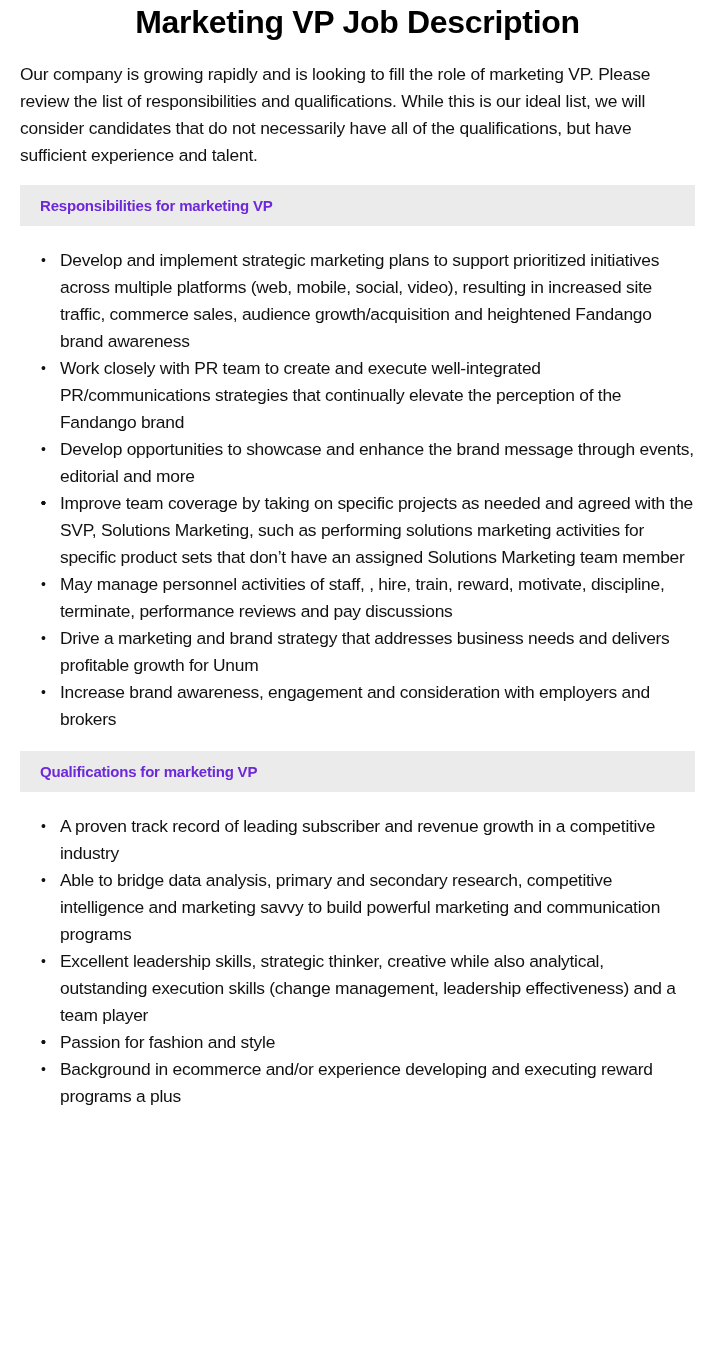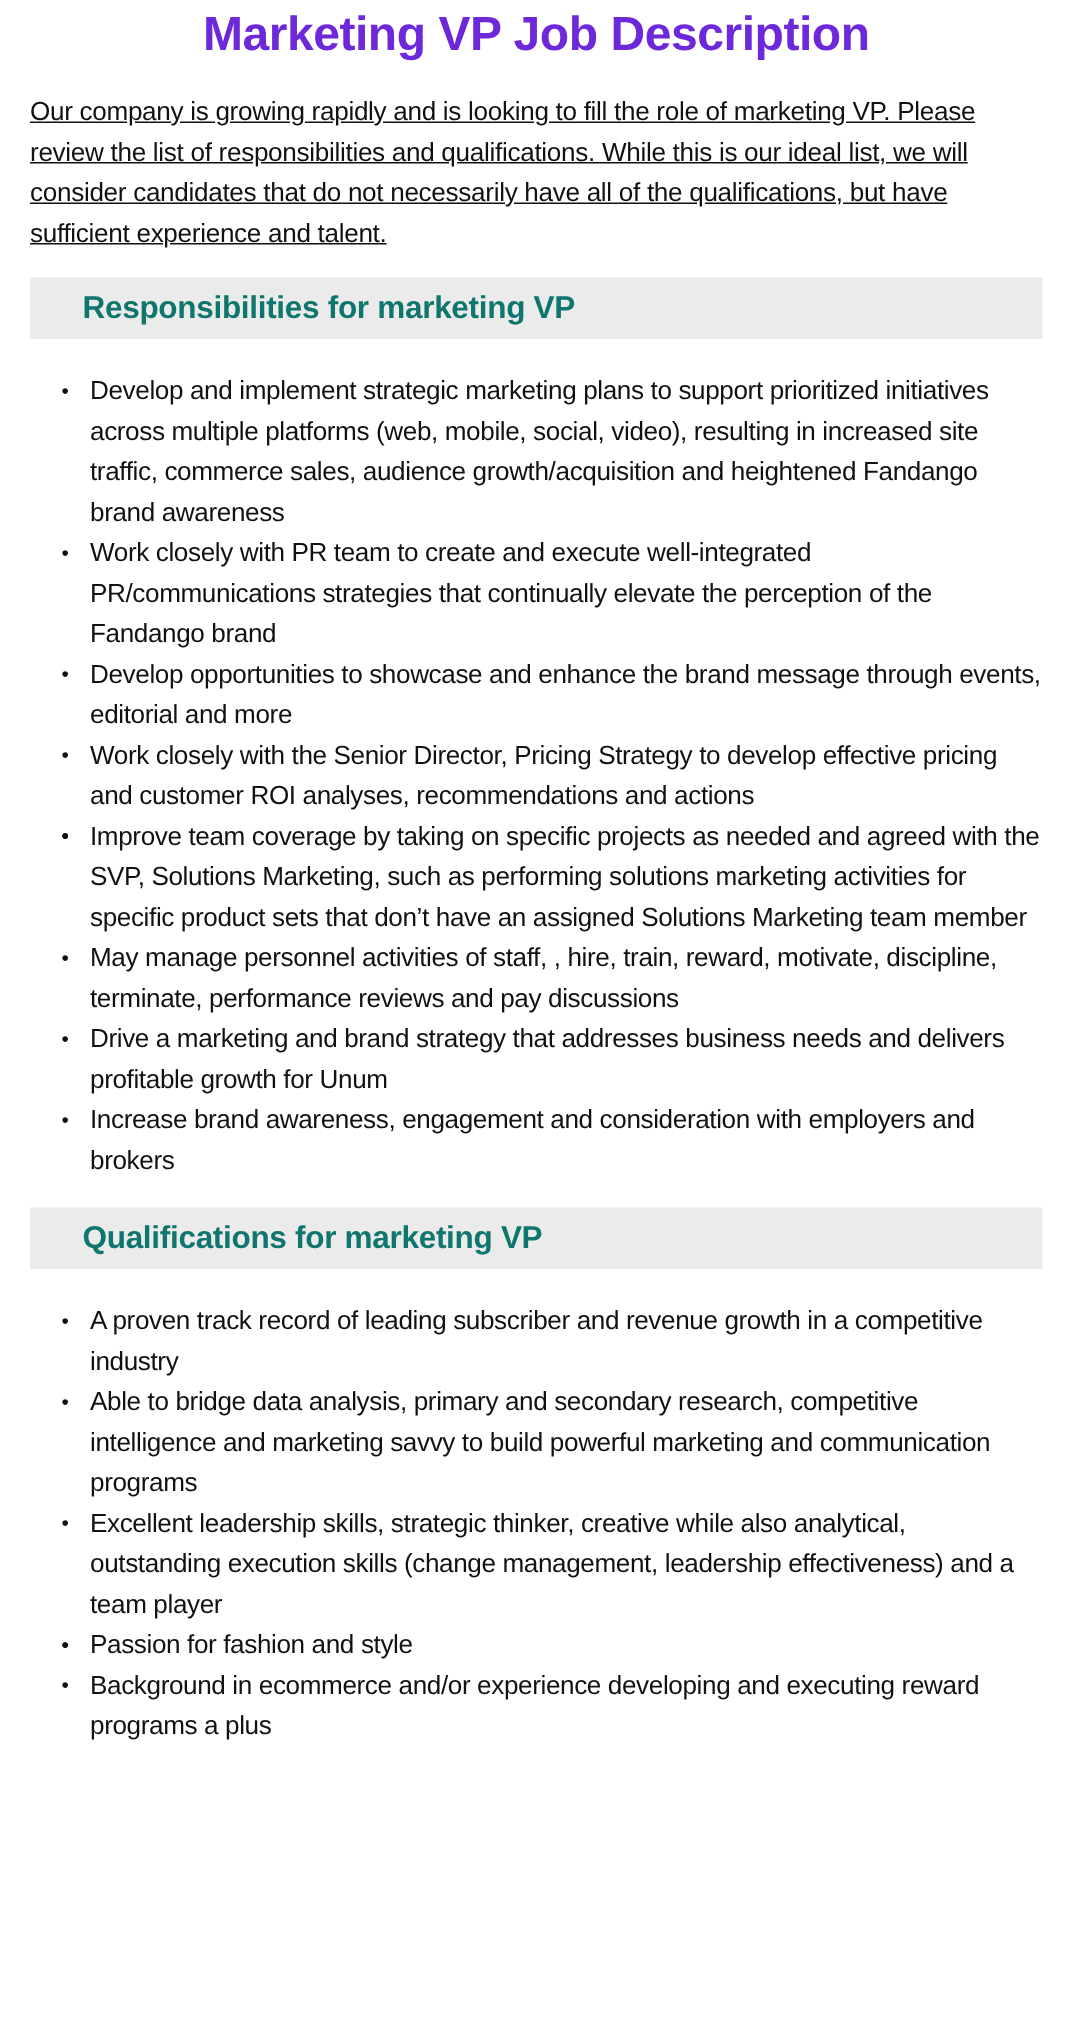--- a/index.html
+++ b/index.html
@@ -10,39 +10,38 @@
     }
     .page { padding: 0 25px 0 20px; }
     h1 {
       margin: 0;
       padding-top: 2px;
       height: 42px;
       line-height: 40px;
       text-align: center;
       font-size: 32px;
       font-weight: bold;
-      color: #6d28d9;
+      color: #000000;
       letter-spacing: -0.3px;
     }
     .intro {
       margin: 17px 0 0 0;
       font-size: 17.4px;
       line-height: 27px;
       letter-spacing: -0.2px;
-      text-decoration: underline;
     }
     .section-header {
       margin-top: 16px;
       background: #ebebeb;
       height: 41px;
       line-height: 41px;
-      padding-left: 35px;
-      font-size: 21px;
+      padding-left: 20px;
+      font-size: 15px;
       font-weight: bold;
-      color: #0f766e;
+      color: #6d28d9;
       letter-spacing: -0.2px;
     }
     ul {
       margin: 21px 0 0 0;
       padding-left: 40px;
       list-style: none;
     }
     li {
       position: relative;
       font-size: 17.4px;
@@ -61,21 +60,21 @@
 
 <div class="page">
   <h1>Marketing VP Job Description</h1>
   <p class="intro">Our company is growing rapidly and is looking to fill the role of marketing VP. Please review the list of responsibilities and qualifications. While this is our ideal list, we will consider candidates that do not necessarily have all of the qualifications, but have sufficient experience and talent.</p>
 
   <div class="section-header">Responsibilities for marketing VP</div>
   <ul>
     <li><span class="bullet">•</span><span>Develop and implement strategic marketing plans to support prioritized initiatives across multiple platforms (web, mobile, social, video), resulting in increased site traffic, commerce sales, audience growth/acquisition and heightened Fandango brand awareness</span></li>
     <li><span class="bullet">•</span><span>Work closely with PR team to create and execute well-integrated PR/communications strategies that continually elevate the perception of the Fandango brand</span></li>
     <li><span class="bullet">•</span><span>Develop opportunities to showcase and enhance the brand message through events, editorial and more</span></li>
-    <li><span class="bullet">•</span><span>Work closely with the Senior Director, Pricing Strategy to develop effective pricing and customer ROI analyses, recommendations and actions</span></li>
+    <li><span class="bullet">•</span></li>
     <li><span class="bullet">•</span></li>
     <li><span class="bullet">•</span></li>
     <li><span class="bullet">•</span><span>Improve team coverage by taking on specific projects as needed and agreed with the SVP, Solutions Marketing, such as performing solutions marketing activities for specific product sets that don’t have an assigned Solutions Marketing team member</span></li>
     <li><span class="bullet">•</span><span>May manage personnel activities of staff, , hire, train, reward, motivate, discipline, terminate, performance reviews and pay discussions</span></li>
     <li><span class="bullet">•</span><span>Drive a marketing and brand strategy that addresses business needs and delivers profitable growth for Unum</span></li>
     <li><span class="bullet">•</span><span>Increase brand awareness, engagement and consideration with employers and brokers</span></li>
   </ul>
 
   <div class="section-header" style="margin-top:18px">Qualifications for marketing VP</div>
   <ul>

